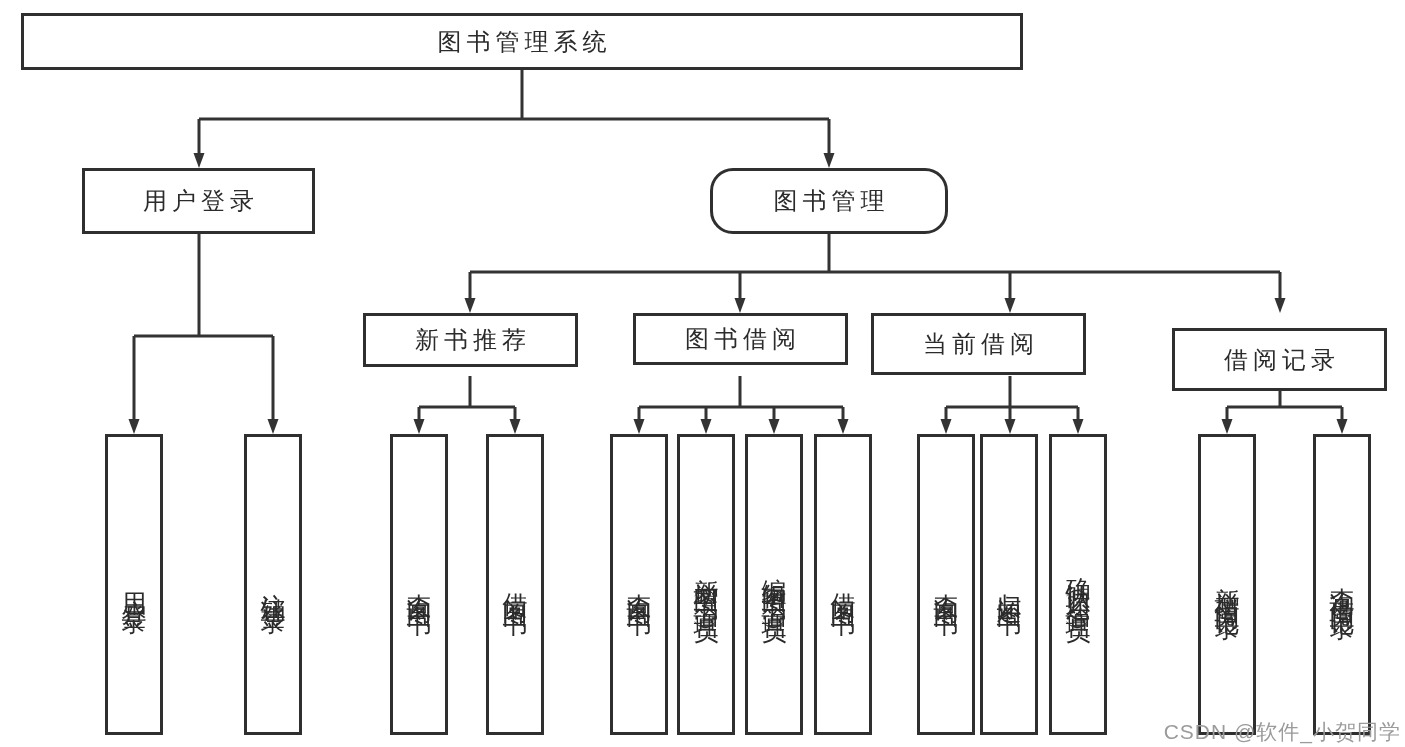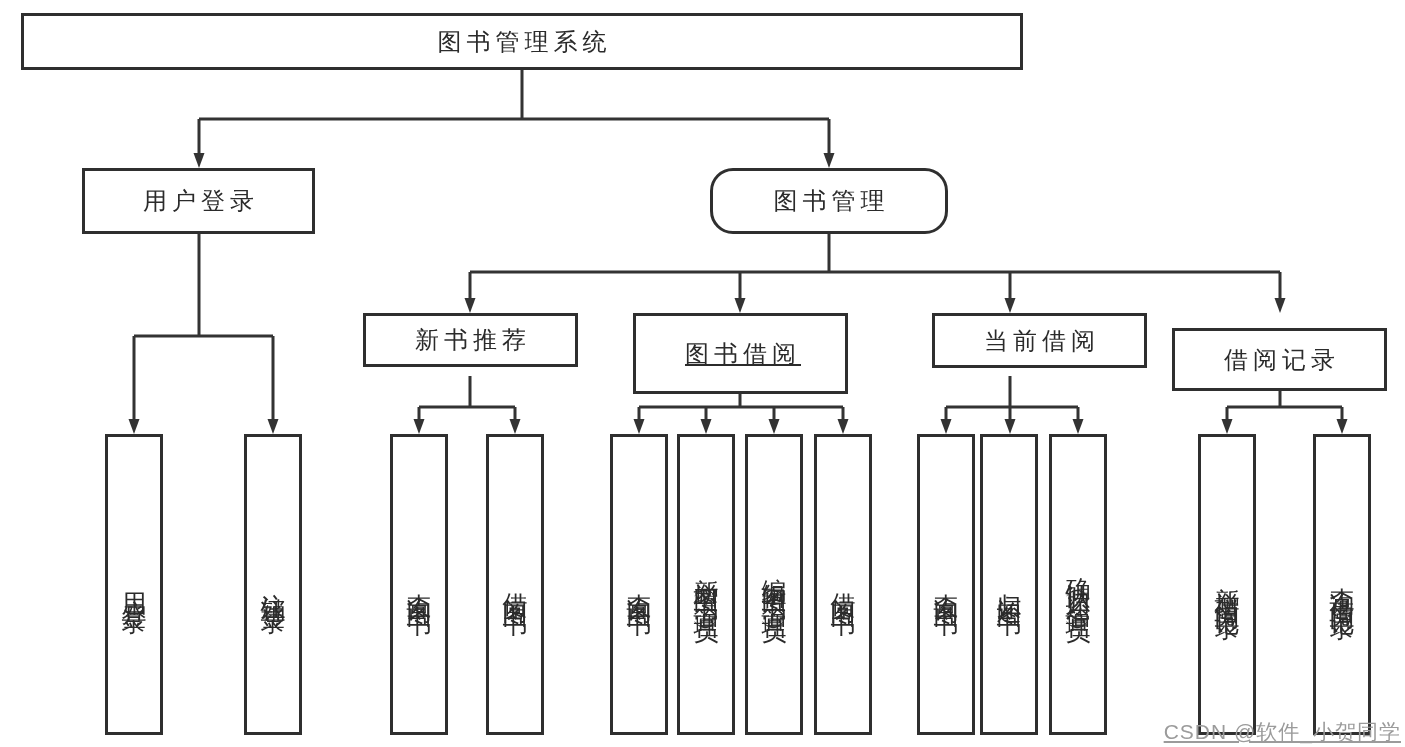--- a/index.html
+++ b/index.html
@@ -52,21 +52,20 @@
   }
   .watermark {
     position: absolute;
     right: 4px;
     bottom: 1px;
     font-size: 21px;
     color: var(--watermark);
     letter-spacing: 1px;
     white-space: nowrap;
     z-index: 5;
-    text-decoration: underline;
   }
 </style>
 </head>
 <body>
 
 <div class="stage">
 
   <svg class="wires" width="1405" height="747" viewBox="0 0 1405 747" xmlns="http://www.w3.org/2000/svg">
 
     <path class="cline" d="M522,70 V119 M199,119 H829 M199,119 V154 M829,119 V154"></path>
@@ -110,24 +109,24 @@
   <div class="node" style="left:82px; top:168px; width:233px; height:66px;">
     <span class="hlabel">用户登录</span>
   </div>
   <div class="node" style="left:710px; top:168px; width:238px; height:66px;border-radius:23px;">
     <span class="hlabel">图书管理</span>
   </div>
 
   <div class="node" style="left:363px; top:313px; width:215px; height:54px;">
     <span class="hlabel">新书推荐</span>
   </div>
-  <div class="node" style="left:633px; top:313px; width:215px; height:81px;text-decoration:underline;">
+  <div class="node" style="left:633px; top:313px; width:215px; height:52px;">
     <span class="hlabel">图书借阅</span>
   </div>
-  <div class="node" style="left:932px; top:313px; width:215px; height:55px;text-align:center;">
+  <div class="node" style="left:871px; top:313px; width:215px; height:62px;text-align:center;">
     <span class="hlabel">当前借阅</span>
   </div>
   <div class="node" style="left:1172px; top:328px; width:215px; height:63px;">
     <span class="hlabel">借阅记录</span>
   </div>
 
   <div class="node" style="left:105px; top:434px; width:58px; height:301px;">
     <span class="vtext">用户登录</span>
   </div>
   <div class="node" style="left:244px; top:434px; width:58px; height:301px;">

